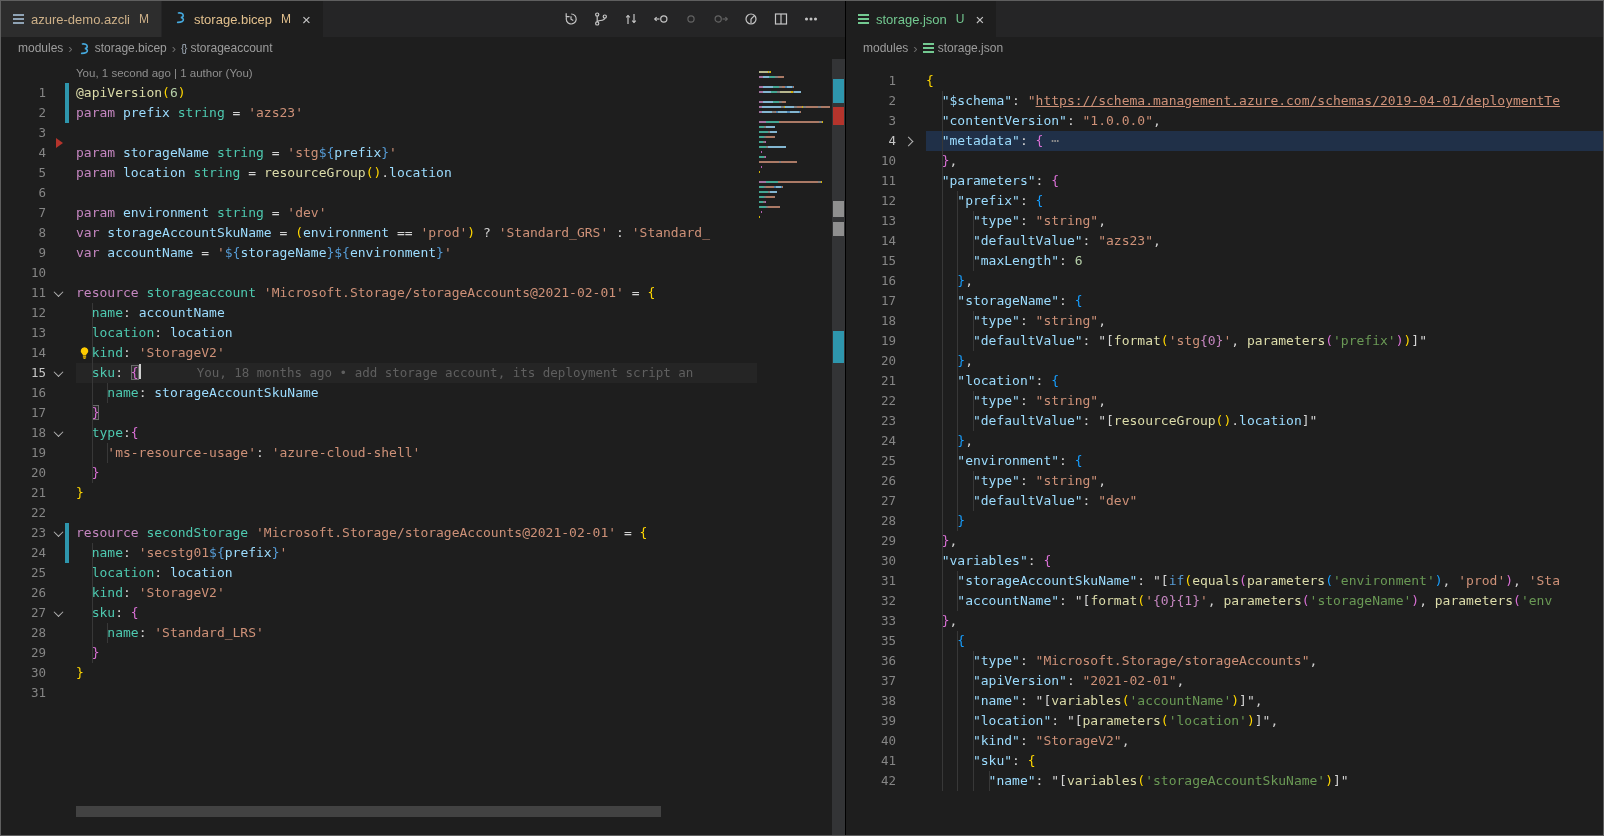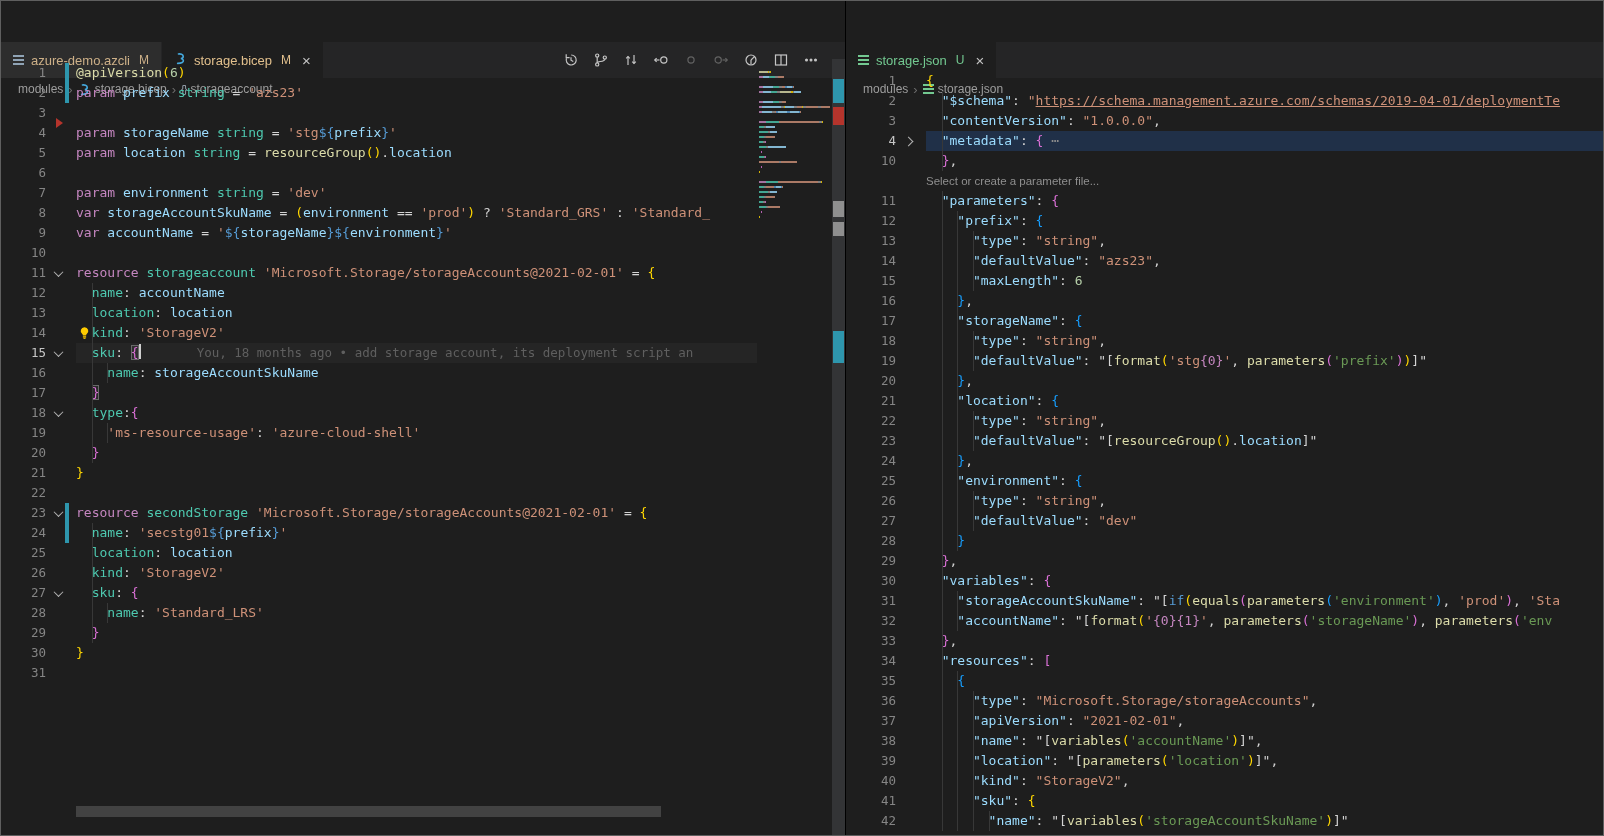--- a/index.html
+++ b/index.html
@@ -6,21 +6,21 @@
   html,body { background:#111; }
   .window {
     width:1604px; height:836px; background:#1e1e1e; border:1px solid #5f5f5f;
     display:flex; overflow:hidden; position:relative;
     font-family:"Liberation Sans", sans-serif; color:#ccc;
   }
   .group { position:relative; overflow:hidden; height:100%; }
   .group-left { width:845px; border-right:1px solid #000; }
   .group-right { flex:1; }
   
-  .tabbar { height:36px; background:#252526; display:flex; position:relative;margin-top:41px; }
+  .tabbar { height:36px; background:#252526; display:flex; position:relative; }
   .tab { display:flex; align-items:center; gap:7px; padding:0 12px; height:36px;
          background:#2d2d2d; border-right:1px solid #252526; font-size:13px; cursor:pointer; }
   .tab.active { background:#1e1e1e; }
   .tab-badge { font-size:12px; margin-left:2px; }
   .tab-close { color:#c5c5c5; font-size:15px; margin-left:4px; line-height:1; }
   .file-lines { width:11px; height:11px; display:inline-block;
     background-image:repeating-linear-gradient(to bottom, var(--c) 0 2px, transparent 2px 4px); }
   
   .editor-actions { position:absolute; right:26px; top:0; height:36px; display:flex; gap:13px; align-items:center; }
   .act-icon { width:17px; height:17px; display:flex; align-items:center; justify-content:center; cursor:pointer; }
@@ -168,20 +168,21 @@
           <span>storage.bicep</span>
         </span>
         <span class="crumb-sep">›</span>
         <span class="crumb">
           <span class="braces-sym">{}</span>
           <span>storageaccount</span>
         </span>
       </div>
     <div class="editor" id="ed-left">
       <div class="rows" id="rows-left" style="top: 4px; left: 0px; right: 88px;">
+          <div class="lens-row" style="padding-left: 75px;">You, 1 second ago | 1 author (You)</div>
           <div class="code-row"><div class="gutter" style="width: 75px;"><div class="mod-bar" style="left: 64px;"></div><div class="lnum" style="width: 45px;">1</div><div class="foldzone" style="width: 24px;"></div></div><div class="codecell"><span class="tk-fn">@apiVersion</span><span class="tk-b1">(</span><span class="tk-num">6</span><span class="tk-b1">)</span></div></div>
           <div class="code-row"><div class="gutter" style="width: 75px;"><div class="mod-bar" style="left: 64px;"></div><div class="lnum" style="width: 45px;">2</div><div class="foldzone" style="width: 24px;"></div></div><div class="codecell"><span class="tk-kw">param</span><span class="tk-id"> prefix</span><span class="tk-ty"> string</span><span class="tk-pu"> = </span><span class="tk-str">'azs23'</span></div></div>
           <div class="code-row"><div class="gutter" style="width: 75px;"><div class="lnum" style="width: 45px;">3</div><div class="foldzone" style="width: 24px;"></div></div><div class="codecell"></div></div>
           <div class="code-row"><div class="gutter" style="width: 75px;"><div class="del-tri" style="left: 55px;"></div><div class="lnum" style="width: 45px;">4</div><div class="foldzone" style="width: 24px;"></div></div><div class="codecell"><span class="tk-kw">param</span><span class="tk-id"> storageName</span><span class="tk-ty"> string</span><span class="tk-pu"> = </span><span class="tk-str">'stg</span><span class="tk-in">${</span><span class="tk-id">prefix</span><span class="tk-in">}</span><span class="tk-str">'</span></div></div>
           <div class="code-row"><div class="gutter" style="width: 75px;"><div class="lnum" style="width: 45px;">5</div><div class="foldzone" style="width: 24px;"></div></div><div class="codecell"><span class="tk-kw">param</span><span class="tk-id"> location</span><span class="tk-ty"> string</span><span class="tk-pu"> = </span><span class="tk-fn">resourceGroup</span><span class="tk-b1">()</span><span class="tk-pu">.</span><span class="tk-id">location</span></div></div>
           <div class="code-row"><div class="gutter" style="width: 75px;"><div class="lnum" style="width: 45px;">6</div><div class="foldzone" style="width: 24px;"></div></div><div class="codecell"></div></div>
           <div class="code-row"><div class="gutter" style="width: 75px;"><div class="lnum" style="width: 45px;">7</div><div class="foldzone" style="width: 24px;"></div></div><div class="codecell"><span class="tk-kw">param</span><span class="tk-id"> environment</span><span class="tk-ty"> string</span><span class="tk-pu"> = </span><span class="tk-str">'dev'</span></div></div>
           <div class="code-row"><div class="gutter" style="width: 75px;"><div class="lnum" style="width: 45px;">8</div><div class="foldzone" style="width: 24px;"></div></div><div class="codecell"><span class="tk-kw">var</span><span class="tk-id"> storageAccountSkuName</span><span class="tk-pu"> = </span><span class="tk-b1">(</span><span class="tk-id">environment</span><span class="tk-pu"> == </span><span class="tk-str">'prod'</span><span class="tk-b1">)</span><span class="tk-pu"> ? </span><span class="tk-str">'Standard_GRS'</span><span class="tk-pu"> : </span><span class="tk-str">'Standard_</span></div></div>
           <div class="code-row"><div class="gutter" style="width: 75px;"><div class="lnum" style="width: 45px;">9</div><div class="foldzone" style="width: 24px;"></div></div><div class="codecell"><span class="tk-kw">var</span><span class="tk-id"> accountName</span><span class="tk-pu"> = </span><span class="tk-str">'</span><span class="tk-in">${</span><span class="tk-id">storageName</span><span class="tk-in">}</span><span class="tk-in">${</span><span class="tk-id">environment</span><span class="tk-in">}</span><span class="tk-str">'</span></div></div>
           <div class="code-row"><div class="gutter" style="width: 75px;"><div class="lnum" style="width: 45px;">10</div><div class="foldzone" style="width: 24px;"></div></div><div class="codecell"></div></div>
@@ -413,21 +414,20 @@
           <span>storage.json</span>
         </span>
       </div>
     <div class="editor" id="ed-right">
       <div class="rows" id="rows-right" style="top:12px; left:0;">
           <div class="code-row"><div class="gutter" style="width: 80px;"><div class="lnum" style="width: 50px;">1</div><div class="foldzone" style="width: 24px;"></div></div><div class="codecell"><span class="tk-b1">{</span></div></div>
           <div class="code-row"><div class="gutter" style="width: 80px;"><div class="lnum" style="width: 50px;">2</div><div class="foldzone" style="width: 24px;"></div></div><div class="codecell"><span class="guide" style="left: 2ch;"></span><span class="tk-id">  "$schema"</span><span class="tk-pu">: </span><span class="tk-str">"</span><span class="tk-link">https://schema.management.azure.com/schemas/2019-04-01/deploymentTe</span></div></div>
           <div class="code-row"><div class="gutter" style="width: 80px;"><div class="lnum" style="width: 50px;">3</div><div class="foldzone" style="width: 24px;"></div></div><div class="codecell"><span class="guide" style="left: 2ch;"></span><span class="tk-id">  "contentVersion"</span><span class="tk-pu">: </span><span class="tk-str">"1.0.0.0"</span><span class="tk-pu">,</span></div></div>
           <div class="code-row"><div class="gutter" style="width: 80px;"><div class="lnum cur" style="width: 50px;">4</div><div class="foldzone" style="width: 24px;"><span class="chev right"></span></div></div><div class="codecell hl"><span class="guide" style="left: 2ch;"></span><span class="tk-id">  "metadata"</span><span class="tk-pu">: </span><span class="tk-b2">{</span><span class="tk-pu"> </span><span class="tk-fold-badge">⋯</span></div></div>
           <div class="code-row"><div class="gutter" style="width: 80px;"><div class="lnum" style="width: 50px;">10</div><div class="foldzone" style="width: 24px;"></div></div><div class="codecell"><span class="guide" style="left: 2ch;"></span><span class="tk-b2">  }</span><span class="tk-pu">,</span></div></div>
-          <div class="lens-row" style="padding-left: 80px;">Select or create a parameter file...</div>
           <div class="code-row"><div class="gutter" style="width: 80px;"><div class="lnum" style="width: 50px;">11</div><div class="foldzone" style="width: 24px;"></div></div><div class="codecell"><span class="guide" style="left: 2ch;"></span><span class="tk-id">  "parameters"</span><span class="tk-pu">: </span><span class="tk-b2">{</span></div></div>
           <div class="code-row"><div class="gutter" style="width: 80px;"><div class="lnum" style="width: 50px;">12</div><div class="foldzone" style="width: 24px;"></div></div><div class="codecell"><span class="guide" style="left: 2ch;"></span><span class="guide" style="left: 4ch;"></span><span class="tk-id">    "prefix"</span><span class="tk-pu">: </span><span class="tk-b3">{</span></div></div>
           <div class="code-row"><div class="gutter" style="width: 80px;"><div class="lnum" style="width: 50px;">13</div><div class="foldzone" style="width: 24px;"></div></div><div class="codecell"><span class="guide" style="left: 2ch;"></span><span class="guide" style="left: 4ch;"></span><span class="guide" style="left: 6ch;"></span><span class="tk-id">      "type"</span><span class="tk-pu">: </span><span class="tk-str">"string"</span><span class="tk-pu">,</span></div></div>
           <div class="code-row"><div class="gutter" style="width: 80px;"><div class="lnum" style="width: 50px;">14</div><div class="foldzone" style="width: 24px;"></div></div><div class="codecell"><span class="guide" style="left: 2ch;"></span><span class="guide" style="left: 4ch;"></span><span class="guide" style="left: 6ch;"></span><span class="tk-id">      "defaultValue"</span><span class="tk-pu">: </span><span class="tk-str">"azs23"</span><span class="tk-pu">,</span></div></div>
           <div class="code-row"><div class="gutter" style="width: 80px;"><div class="lnum" style="width: 50px;">15</div><div class="foldzone" style="width: 24px;"></div></div><div class="codecell"><span class="guide" style="left: 2ch;"></span><span class="guide" style="left: 4ch;"></span><span class="guide" style="left: 6ch;"></span><span class="tk-id">      "maxLength"</span><span class="tk-pu">: </span><span class="tk-num">6</span></div></div>
           <div class="code-row"><div class="gutter" style="width: 80px;"><div class="lnum" style="width: 50px;">16</div><div class="foldzone" style="width: 24px;"></div></div><div class="codecell"><span class="guide" style="left: 2ch;"></span><span class="guide" style="left: 4ch;"></span><span class="tk-b3">    }</span><span class="tk-pu">,</span></div></div>
           <div class="code-row"><div class="gutter" style="width: 80px;"><div class="lnum" style="width: 50px;">17</div><div class="foldzone" style="width: 24px;"></div></div><div class="codecell"><span class="guide" style="left: 2ch;"></span><span class="guide" style="left: 4ch;"></span><span class="tk-id">    "storageName"</span><span class="tk-pu">: </span><span class="tk-b3">{</span></div></div>
           <div class="code-row"><div class="gutter" style="width: 80px;"><div class="lnum" style="width: 50px;">18</div><div class="foldzone" style="width: 24px;"></div></div><div class="codecell"><span class="guide" style="left: 2ch;"></span><span class="guide" style="left: 4ch;"></span><span class="guide" style="left: 6ch;"></span><span class="tk-id">      "type"</span><span class="tk-pu">: </span><span class="tk-str">"string"</span><span class="tk-pu">,</span></div></div>
           <div class="code-row"><div class="gutter" style="width: 80px;"><div class="lnum" style="width: 50px;">19</div><div class="foldzone" style="width: 24px;"></div></div><div class="codecell"><span class="guide" style="left: 2ch;"></span><span class="guide" style="left: 4ch;"></span><span class="guide" style="left: 6ch;"></span><span class="tk-id">      "defaultValue"</span><span class="tk-pu">: </span><span class="tk-pu">"[</span><span class="tk-fn">format</span><span class="tk-b1">(</span><span class="tk-str">'stg</span><span class="tk-kw">{0}</span><span class="tk-str">'</span><span class="tk-pu">, </span><span class="tk-fn">parameters</span><span class="tk-b2">(</span><span class="tk-ps">'prefix'</span><span class="tk-b2">)</span><span class="tk-b1">)</span><span class="tk-pu">]"</span></div></div>
           <div class="code-row"><div class="gutter" style="width: 80px;"><div class="lnum" style="width: 50px;">20</div><div class="foldzone" style="width: 24px;"></div></div><div class="codecell"><span class="guide" style="left: 2ch;"></span><span class="guide" style="left: 4ch;"></span><span class="tk-b3">    }</span><span class="tk-pu">,</span></div></div>
@@ -437,21 +437,20 @@
           <div class="code-row"><div class="gutter" style="width: 80px;"><div class="lnum" style="width: 50px;">24</div><div class="foldzone" style="width: 24px;"></div></div><div class="codecell"><span class="guide" style="left: 2ch;"></span><span class="guide" style="left: 4ch;"></span><span class="tk-b3">    }</span><span class="tk-pu">,</span></div></div>
           <div class="code-row"><div class="gutter" style="width: 80px;"><div class="lnum" style="width: 50px;">25</div><div class="foldzone" style="width: 24px;"></div></div><div class="codecell"><span class="guide" style="left: 2ch;"></span><span class="guide" style="left: 4ch;"></span><span class="tk-id">    "environment"</span><span class="tk-pu">: </span><span class="tk-b3">{</span></div></div>
           <div class="code-row"><div class="gutter" style="width: 80px;"><div class="lnum" style="width: 50px;">26</div><div class="foldzone" style="width: 24px;"></div></div><div class="codecell"><span class="guide" style="left: 2ch;"></span><span class="guide" style="left: 4ch;"></span><span class="guide" style="left: 6ch;"></span><span class="tk-id">      "type"</span><span class="tk-pu">: </span><span class="tk-str">"string"</span><span class="tk-pu">,</span></div></div>
           <div class="code-row"><div class="gutter" style="width: 80px;"><div class="lnum" style="width: 50px;">27</div><div class="foldzone" style="width: 24px;"></div></div><div class="codecell"><span class="guide" style="left: 2ch;"></span><span class="guide" style="left: 4ch;"></span><span class="guide" style="left: 6ch;"></span><span class="tk-id">      "defaultValue"</span><span class="tk-pu">: </span><span class="tk-str">"dev"</span></div></div>
           <div class="code-row"><div class="gutter" style="width: 80px;"><div class="lnum" style="width: 50px;">28</div><div class="foldzone" style="width: 24px;"></div></div><div class="codecell"><span class="guide" style="left: 2ch;"></span><span class="guide" style="left: 4ch;"></span><span class="tk-b3">    }</span></div></div>
           <div class="code-row"><div class="gutter" style="width: 80px;"><div class="lnum" style="width: 50px;">29</div><div class="foldzone" style="width: 24px;"></div></div><div class="codecell"><span class="guide" style="left: 2ch;"></span><span class="tk-b2">  }</span><span class="tk-pu">,</span></div></div>
           <div class="code-row"><div class="gutter" style="width: 80px;"><div class="lnum" style="width: 50px;">30</div><div class="foldzone" style="width: 24px;"></div></div><div class="codecell"><span class="guide" style="left: 2ch;"></span><span class="tk-id">  "variables"</span><span class="tk-pu">: </span><span class="tk-b2">{</span></div></div>
           <div class="code-row"><div class="gutter" style="width: 80px;"><div class="lnum" style="width: 50px;">31</div><div class="foldzone" style="width: 24px;"></div></div><div class="codecell"><span class="guide" style="left: 2ch;"></span><span class="guide" style="left: 4ch;"></span><span class="tk-id">    "storageAccountSkuName"</span><span class="tk-pu">: </span><span class="tk-pu">"[</span><span class="tk-kwb">if</span><span class="tk-b1">(</span><span class="tk-fn">equals</span><span class="tk-b2">(</span><span class="tk-fn">parameters</span><span class="tk-b3">(</span><span class="tk-ps">'environment'</span><span class="tk-b3">)</span><span class="tk-pu">, </span><span class="tk-str">'prod'</span><span class="tk-b2">)</span><span class="tk-pu">, </span><span class="tk-str">'Sta</span></div></div>
           <div class="code-row"><div class="gutter" style="width: 80px;"><div class="lnum" style="width: 50px;">32</div><div class="foldzone" style="width: 24px;"></div></div><div class="codecell"><span class="guide" style="left: 2ch;"></span><span class="guide" style="left: 4ch;"></span><span class="tk-id">    "accountName"</span><span class="tk-pu">: </span><span class="tk-pu">"[</span><span class="tk-fn">format</span><span class="tk-b1">(</span><span class="tk-str">'</span><span class="tk-kw">{0}{1}</span><span class="tk-str">'</span><span class="tk-pu">, </span><span class="tk-fn">parameters</span><span class="tk-b2">(</span><span class="tk-ps">'storageName'</span><span class="tk-b2">)</span><span class="tk-pu">, </span><span class="tk-fn">parameters</span><span class="tk-b2">(</span><span class="tk-ps">'env</span></div></div>
           <div class="code-row"><div class="gutter" style="width: 80px;"><div class="lnum" style="width: 50px;">33</div><div class="foldzone" style="width: 24px;"></div></div><div class="codecell"><span class="guide" style="left: 2ch;"></span><span class="tk-b2">  }</span><span class="tk-pu">,</span></div></div>
-          <div class="code-row"><div class="gutter" style="width: 80px;"><div class="lnum" style="width: 50px;">34</div><div class="foldzone" style="width: 24px;"></div></div><div class="codecell"><span class="guide" style="left: 2ch;"></span><span class="tk-id">  "resources"</span><span class="tk-pu">: </span><span class="tk-b2">[</span></div></div>
           <div class="code-row"><div class="gutter" style="width: 80px;"><div class="lnum" style="width: 50px;">35</div><div class="foldzone" style="width: 24px;"></div></div><div class="codecell"><span class="guide" style="left: 2ch;"></span><span class="guide" style="left: 4ch;"></span><span class="tk-b3">    {</span></div></div>
           <div class="code-row"><div class="gutter" style="width: 80px;"><div class="lnum" style="width: 50px;">36</div><div class="foldzone" style="width: 24px;"></div></div><div class="codecell"><span class="guide" style="left: 2ch;"></span><span class="guide" style="left: 4ch;"></span><span class="guide" style="left: 6ch;"></span><span class="tk-id">      "type"</span><span class="tk-pu">: </span><span class="tk-str">"Microsoft.Storage/storageAccounts"</span><span class="tk-pu">,</span></div></div>
           <div class="code-row"><div class="gutter" style="width: 80px;"><div class="lnum" style="width: 50px;">37</div><div class="foldzone" style="width: 24px;"></div></div><div class="codecell"><span class="guide" style="left: 2ch;"></span><span class="guide" style="left: 4ch;"></span><span class="guide" style="left: 6ch;"></span><span class="tk-id">      "apiVersion"</span><span class="tk-pu">: </span><span class="tk-str">"2021-02-01"</span><span class="tk-pu">,</span></div></div>
           <div class="code-row"><div class="gutter" style="width: 80px;"><div class="lnum" style="width: 50px;">38</div><div class="foldzone" style="width: 24px;"></div></div><div class="codecell"><span class="guide" style="left: 2ch;"></span><span class="guide" style="left: 4ch;"></span><span class="guide" style="left: 6ch;"></span><span class="tk-id">      "name"</span><span class="tk-pu">: </span><span class="tk-pu">"[</span><span class="tk-fn">variables</span><span class="tk-b1">(</span><span class="tk-ps">'accountName'</span><span class="tk-b1">)</span><span class="tk-pu">]"</span><span class="tk-pu">,</span></div></div>
           <div class="code-row"><div class="gutter" style="width: 80px;"><div class="lnum" style="width: 50px;">39</div><div class="foldzone" style="width: 24px;"></div></div><div class="codecell"><span class="guide" style="left: 2ch;"></span><span class="guide" style="left: 4ch;"></span><span class="guide" style="left: 6ch;"></span><span class="tk-id">      "location"</span><span class="tk-pu">: </span><span class="tk-pu">"[</span><span class="tk-fn">parameters</span><span class="tk-b1">(</span><span class="tk-ps">'location'</span><span class="tk-b1">)</span><span class="tk-pu">]"</span><span class="tk-pu">,</span></div></div>
           <div class="code-row"><div class="gutter" style="width: 80px;"><div class="lnum" style="width: 50px;">40</div><div class="foldzone" style="width: 24px;"></div></div><div class="codecell"><span class="guide" style="left: 2ch;"></span><span class="guide" style="left: 4ch;"></span><span class="guide" style="left: 6ch;"></span><span class="tk-id">      "kind"</span><span class="tk-pu">: </span><span class="tk-str">"StorageV2"</span><span class="tk-pu">,</span></div></div>
           <div class="code-row"><div class="gutter" style="width: 80px;"><div class="lnum" style="width: 50px;">41</div><div class="foldzone" style="width: 24px;"></div></div><div class="codecell"><span class="guide" style="left: 2ch;"></span><span class="guide" style="left: 4ch;"></span><span class="guide" style="left: 6ch;"></span><span class="tk-id">      "sku"</span><span class="tk-pu">: </span><span class="tk-b1">{</span></div></div>
           <div class="code-row"><div class="gutter" style="width: 80px;"><div class="lnum" style="width: 50px;">42</div><div class="foldzone" style="width: 24px;"></div></div><div class="codecell"><span class="guide" style="left: 2ch;"></span><span class="guide" style="left: 4ch;"></span><span class="guide" style="left: 6ch;"></span><span class="guide" style="left: 8ch;"></span><span class="tk-id">        "name"</span><span class="tk-pu">: </span><span class="tk-pu">"[</span><span class="tk-fn">variables</span><span class="tk-b1">(</span><span class="tk-ps">'storageAccountSkuName'</span><span class="tk-b1">)</span><span class="tk-pu">]"</span></div></div>
         </div>
     </div>

